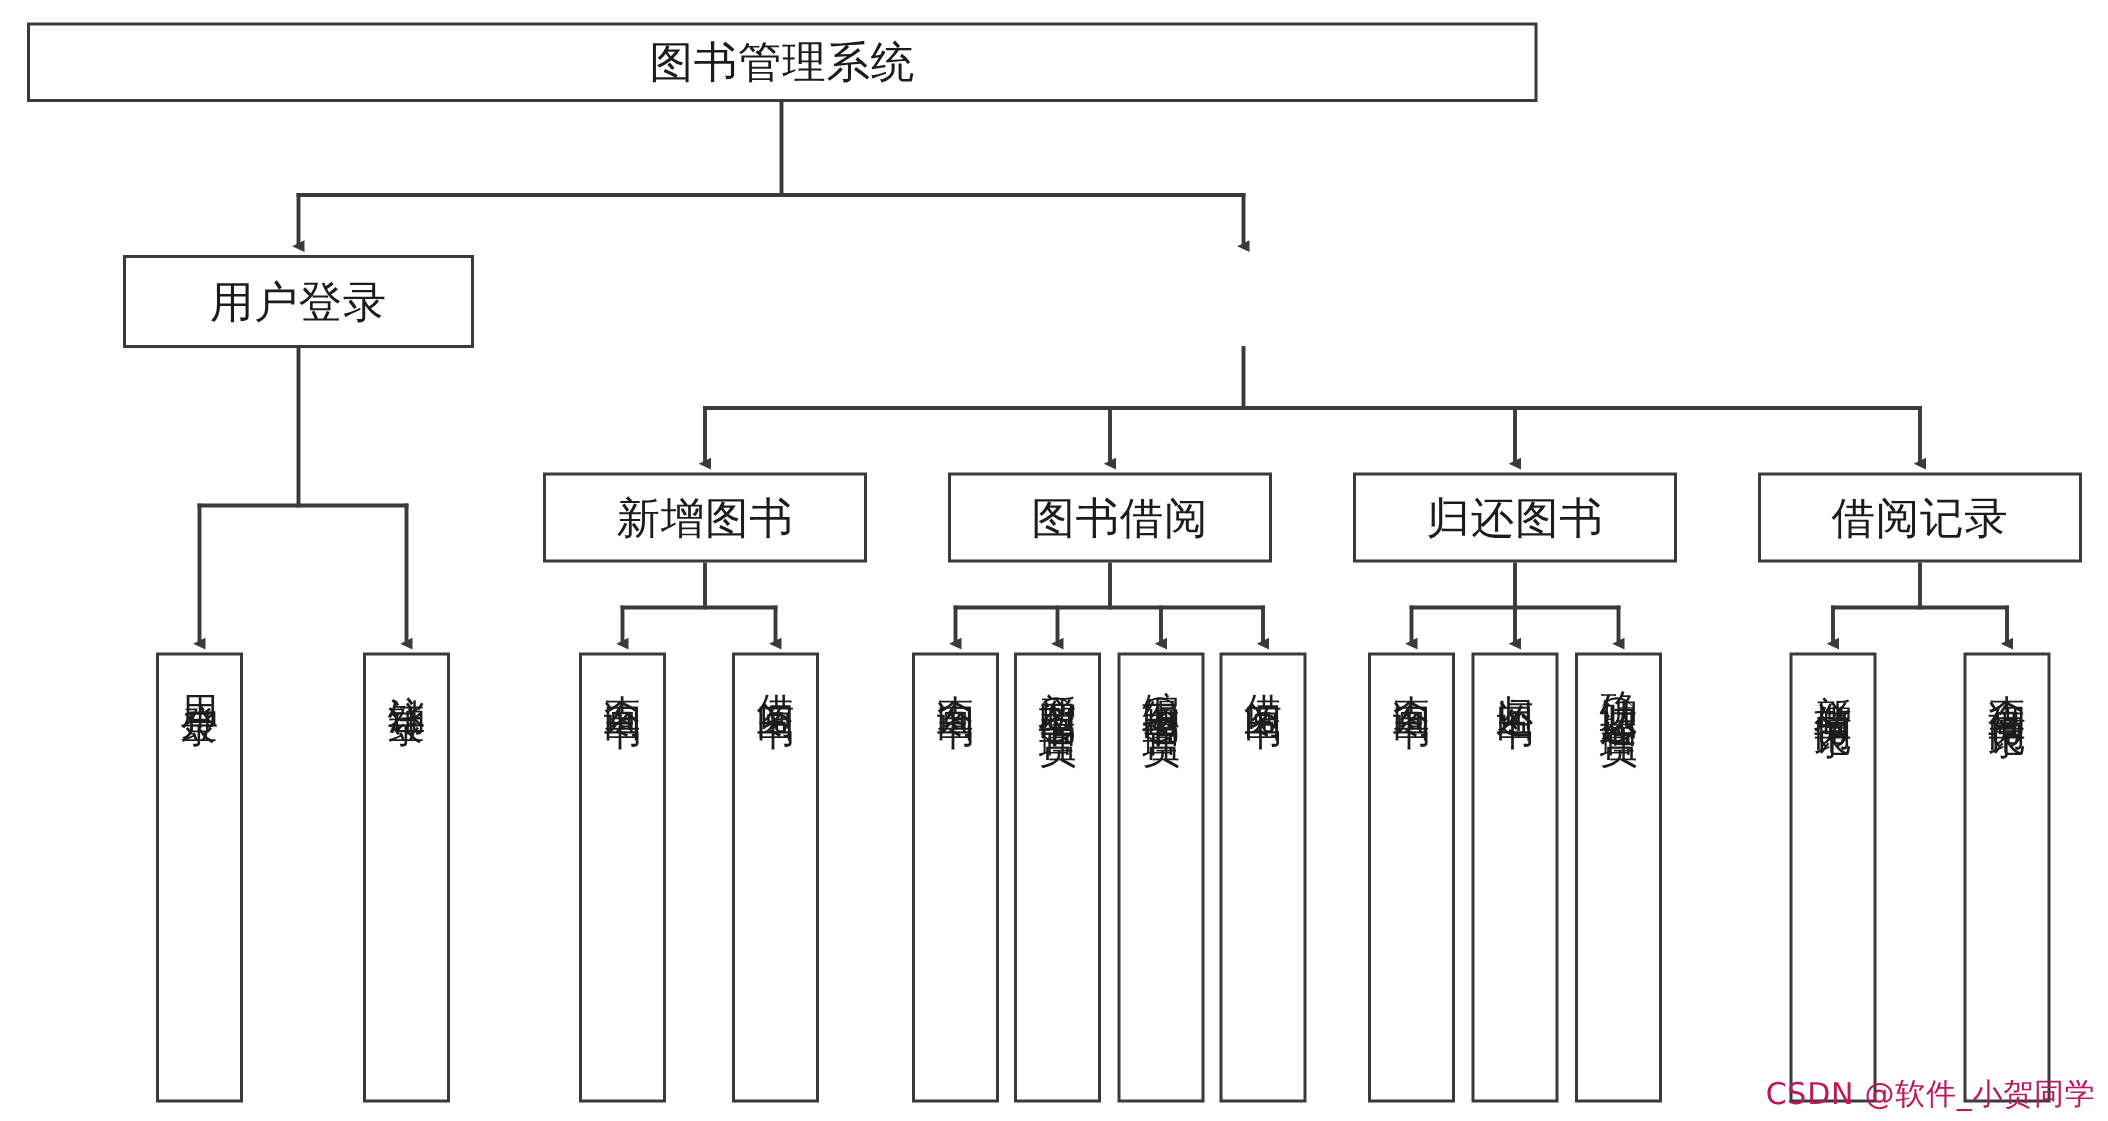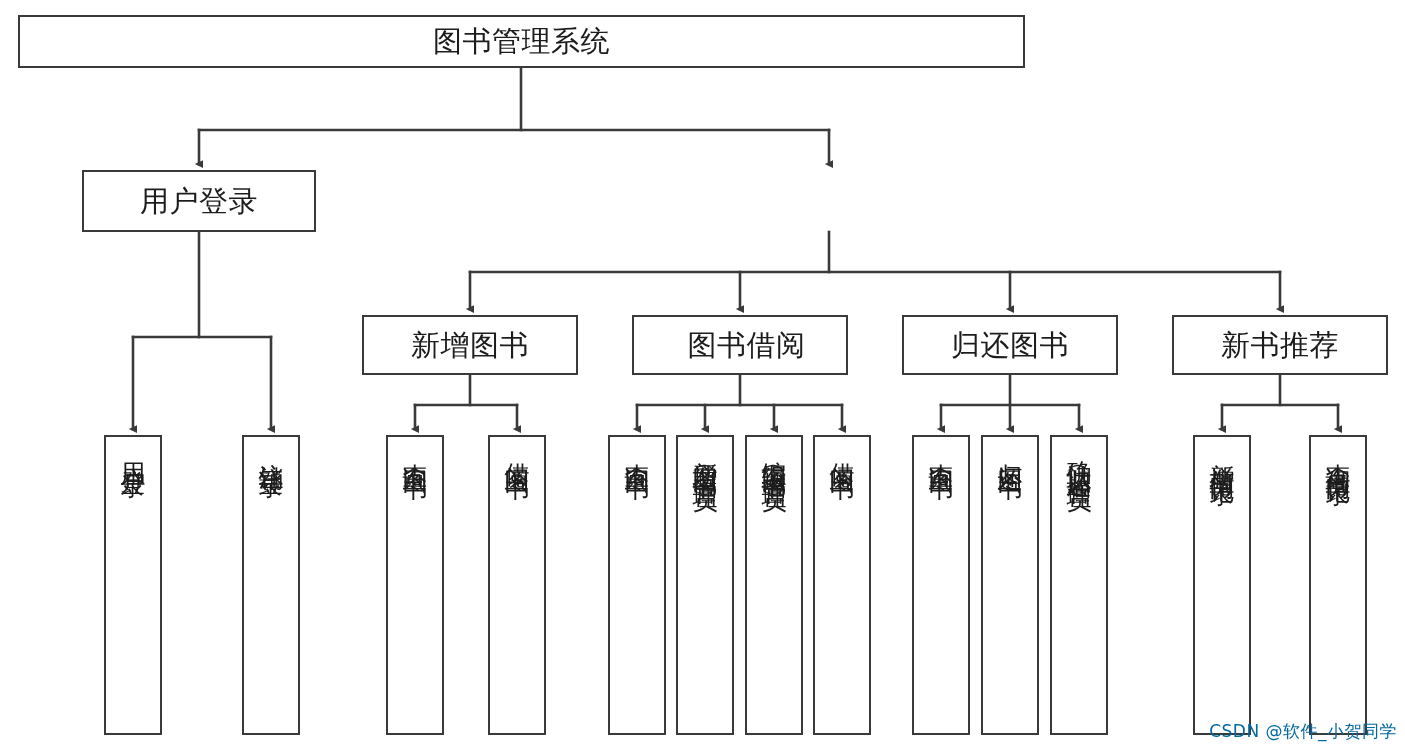--- a/index.html
+++ b/index.html
@@ -58,22 +58,22 @@
     letter-spacing: 4px;
     line-height: 1;
   }
   .vert.tall-text {
     padding-top: 4px;
   }
   .watermark {
     position: absolute;
     right: 8px;
     bottom: 4px;
-    font-size: 17px;
-    color: #0369a1;
+    font-size: 20px;
+    color: #be185d;
     font-family: "DejaVu Sans", "Liberation Sans", sans-serif;
     white-space: nowrap;
     letter-spacing: 0.5px;
   }
 </style>
 </head>
 <body>
 
 <div id="diagram-root">
 
@@ -138,21 +138,21 @@
   <div class="node-box horiz" style="left:362px; top:315px; width:216px; height:60px;">
     <span class="node-label">新增图书</span>
   </div>
   <div class="node-box horiz" style="left:632px; top:315px; width:216px; height:60px;padding-left:13px;">
     <span class="node-label">图书借阅</span>
   </div>
   <div class="node-box horiz" style="left:902px; top:315px; width:216px; height:60px;">
     <span class="node-label">归还图书</span>
   </div>
   <div class="node-box horiz" style="left:1172px; top:315px; width:216px; height:60px;">
-    <span class="node-label">新书推荐</span>
+    <span class="node-label">借阅记录</span>
   </div>
 
   <div class="node-box vert" style="left:104px; top:435px; width:58px; height:300px;">
     <span class="node-label">用户登录</span>
   </div>
   <div class="node-box vert" style="left:242px; top:435px; width:58px; height:300px;">
     <span class="node-label">注销登录</span>
   </div>
 
   <div class="node-box vert" style="left:386px; top:435px; width:58px; height:300px;">

